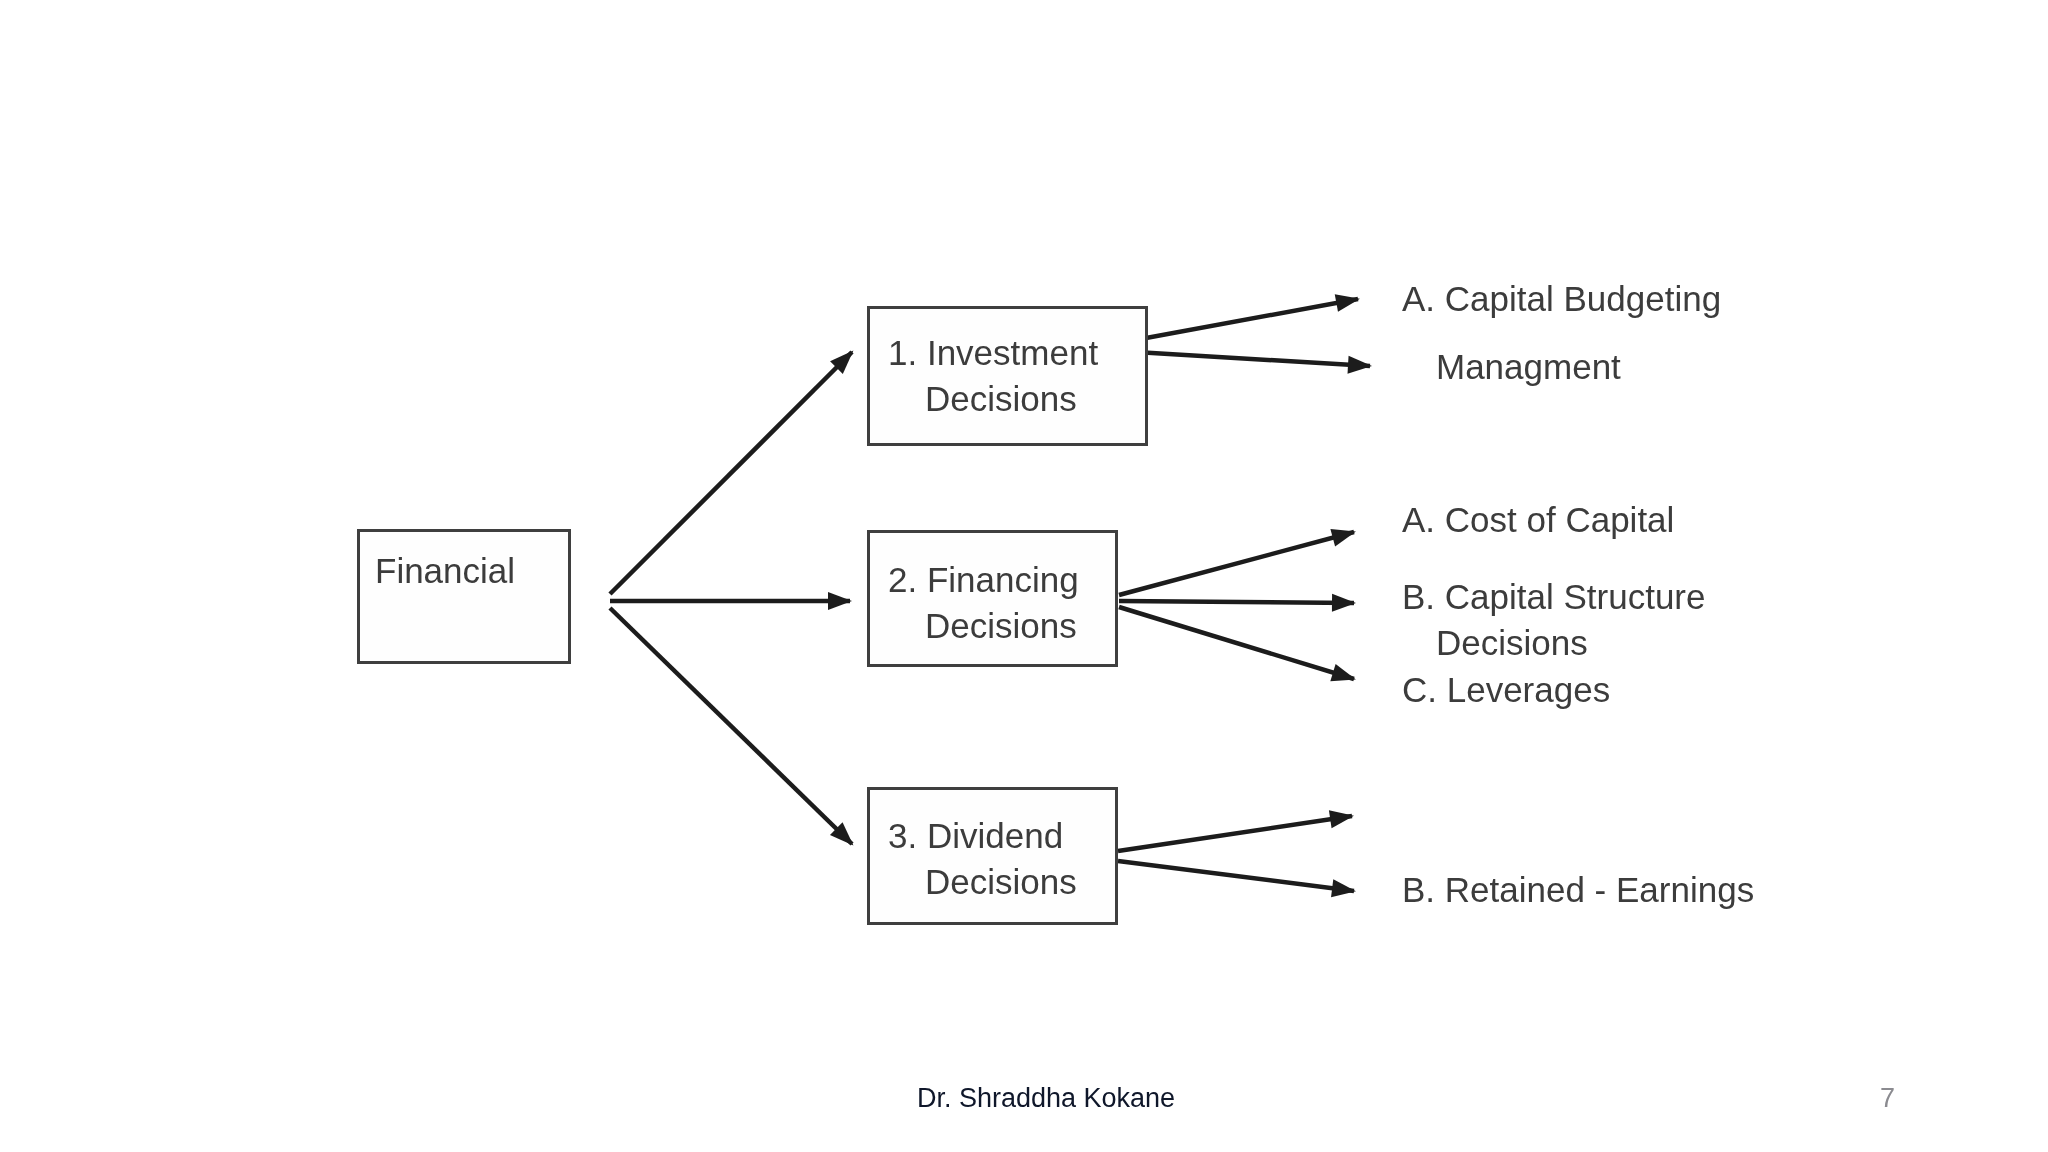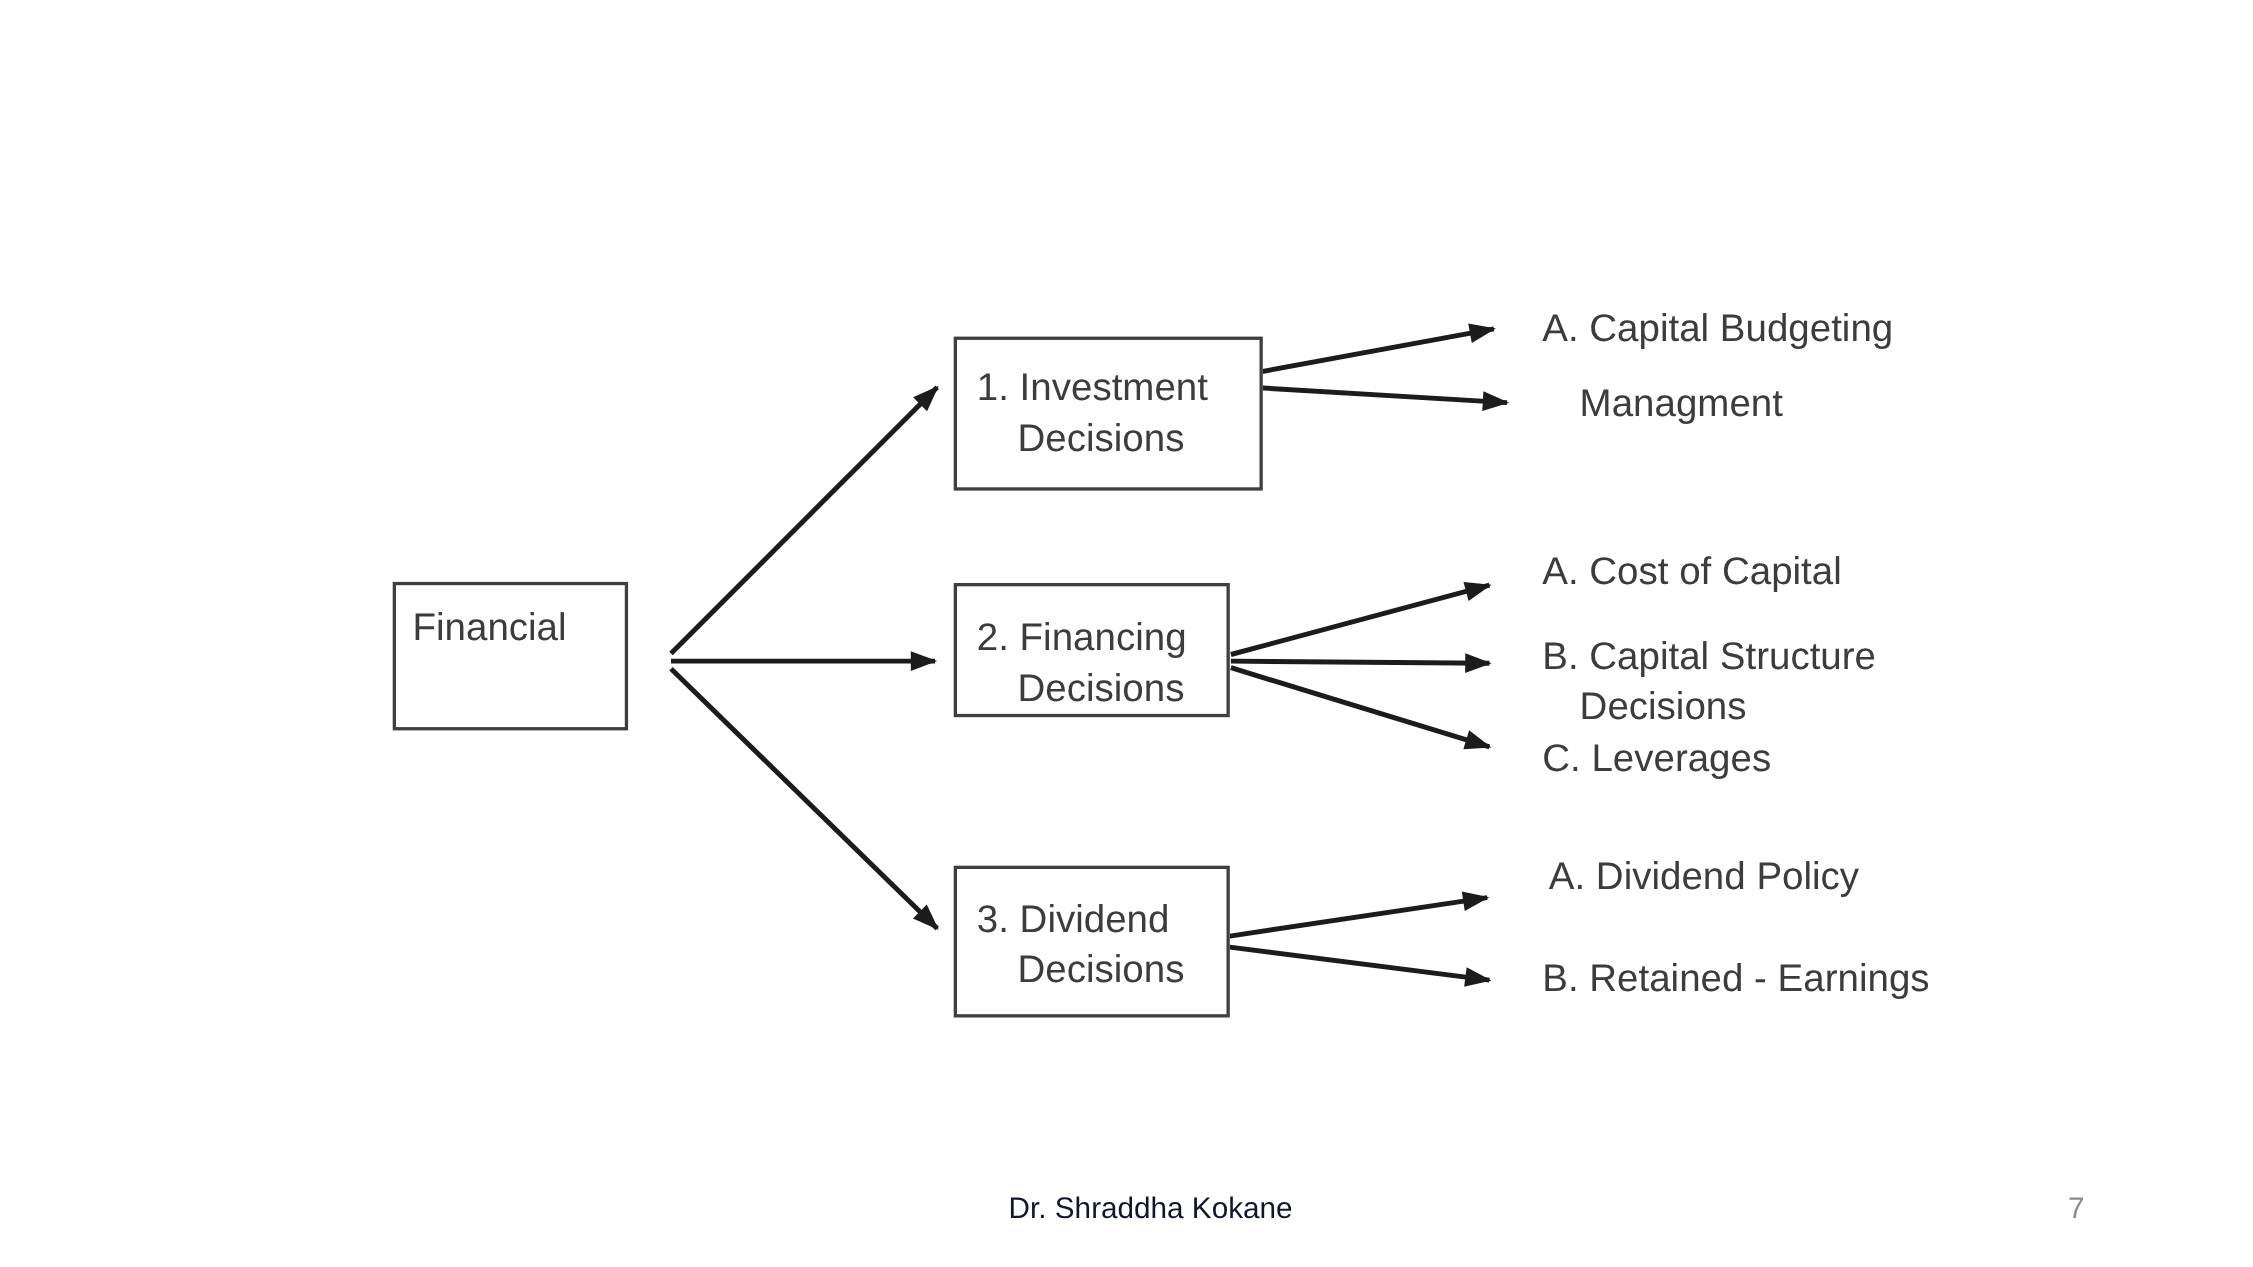--- a/index.html
+++ b/index.html
@@ -84,21 +84,21 @@
 
   <div class="node root-node" style="left:357px; top:529px; width:214px; height:135px;">
     <div class="node-line">Financial</div>
   </div>
 
   <div class="node branch-node" style="left:867px; top:263px; width:281px; height:140px;margin-top:43px;">
     <div class="node-line">1. Investment</div>
     <div class="node-line indent2">Decisions</div>
   </div>
 
-  <div class="node branch-node b2" style="left:867px; top:530px; width:251px; height:122px;">
+  <div class="node branch-node b2" style="left:867px; top:530px; width:251px; height:137px;">
     <div class="node-line">2. Financing</div>
     <div class="node-line indent2">Decisions</div>
   </div>
 
   <div class="node branch-node b3" style="left:867px; top:787px; width:251px; height:138px;">
     <div class="node-line">3. Dividend</div>
     <div class="node-line indent2">Decisions</div>
   </div>
 
   <div class="leaf" style="left:1402px; top:276px;">
@@ -115,23 +115,20 @@
 
   <div class="leaf" style="left:1402px; top:574px;">
     <div class="leaf-line">B. Capital Structure</div>
     <div class="leaf-line indent">Decisions</div>
   </div>
 
   <div class="leaf" style="left:1402px; top:667px;">
     <div class="leaf-line">C. Leverages</div>
   </div>
 
-  <div class="leaf" style="left:1408px; top:774px;">
-    <div class="leaf-line">A. Dividend Policy</div>
-  </div>
 
   <div class="leaf" style="left:1402px; top:867px;">
     <div class="leaf-line">B. Retained - Earnings</div>
   </div>
 
   <div class="footer-author">Dr. Shraddha Kokane</div>
   <div class="page-number">7</div>
 
 </div>
 

